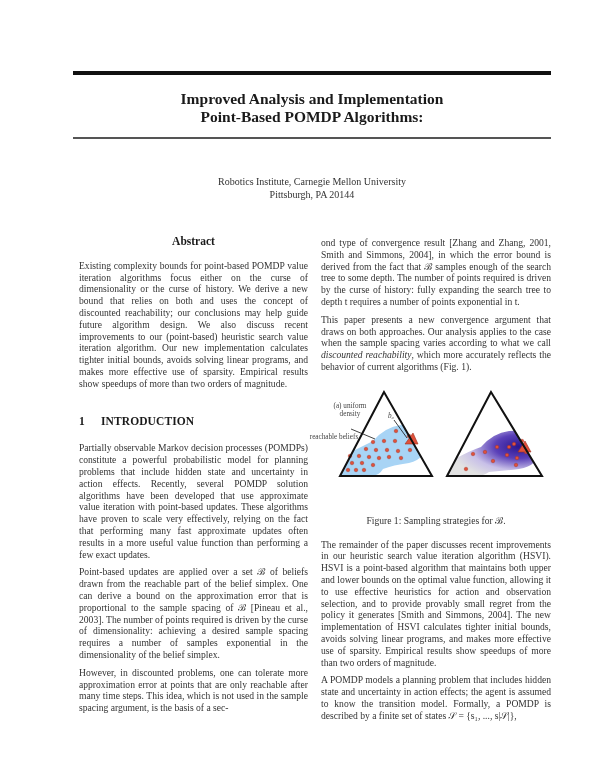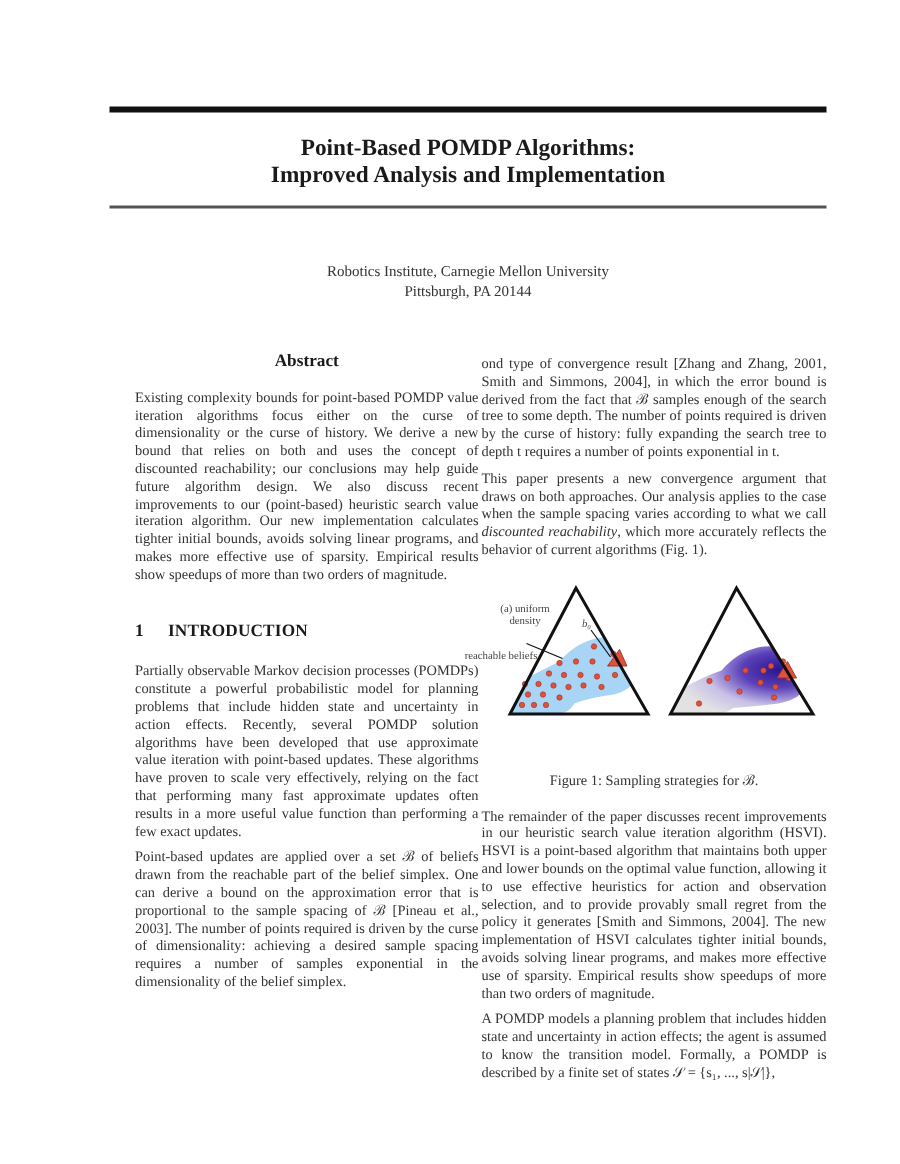--- a/index.html
+++ b/index.html
@@ -14,56 +14,57 @@
       position: absolute; left: 73px; top: 90px; width: 478px; text-align: center;
       font-weight: bold; font-size: 15.5px; line-height: 18px; color: #1a1a1a;
     }
     .authors {
       position: absolute; left: 73px; top: 176px; width: 478px; text-align: center;
       font-size: 10px; line-height: 12.5px; color: #333;
     }
     .authors .names { font-weight: bold; color: #1a1a1a; }
     .col { position: absolute; font-size: 9.6px; line-height: 11.8px; text-align: justify; color: #333; }
     .col p { margin: 0 0 6px 0; hyphens: auto; }
-    .left-col { left: 90px; top: 236px; width: 229px; }
+    .left-col { left: 79px; top: 236px; width: 229px; }
     .right-col { left: 321px; top: 237px; width: 230px; }
     .abstract-h { text-align: center; font-weight: bold; font-size: 11.5px; margin: 0 0 12px 0; color: #1a1a1a; }
     .abstract-body { margin: 0 18px 0 22px; }
     .section-h { font-weight: bold; font-size: 11.5px; margin: 26px 0 15px 0; color: #1a1a1a; letter-spacing: 0.1px; }
     .section-h .num { display: inline-block; width: 22px; }
     .figure { position: relative; height: 118px; margin: 16px 0 8px 0; }
     .figure svg { position: absolute; left: 0; top: 0; }
     .caption { text-align: center; font-size: 9.6px; margin: 0 0 12px 0; color: #333; }
     .fig-label { position: absolute; font-size: 7.2px; line-height: 8.6px; text-align: center; color: #444; }
     i, em { font-style: italic; }
   </style>
 </head>
 <body>
 
 <div class="rule-top"></div>
 <div class="title">
+  <div>Improved Analysis and Implementation</div>
   <div>Point-Based POMDP Algorithms:</div>
-  <div>Improved Analysis and Implementation</div>
 </div>
 <div class="rule-bottom"></div>
 
 <div class="authors">
   <div>Robotics Institute, Carnegie Mellon University</div>
   <div>Pittsburgh, PA 20144</div>
 </div>
 
 <div class="col left-col">
   <div class="abstract-h">Abstract</div>
   <p class="abstract-body">Existing complexity bounds for point-based POMDP value iteration algorithms focus either on the curse of dimensionality or the curse of history. We derive a new bound that relies on both and uses the concept of discounted reachability; our conclusions may help guide future algorithm design. We also discuss recent improvements to our (point-based) heuristic search value iteration algorithm. Our new implementation calculates tighter initial bounds, avoids solving linear programs, and makes more effective use of sparsity. Empirical results show speedups of more than two orders of magnitude.</p>
 
   <div class="section-h">
     <span class="num">1</span><span>INTRODUCTION</span>
   </div>
   <p>Partially observable Markov decision processes (POMDPs) constitute a powerful probabilistic model for planning problems that include hidden state and uncertainty in action effects. Recently, several POMDP solution algorithms have been developed that use approximate value iteration with point-based updates. These algorithms have proven to scale very effectively, relying on the fact that performing many fast approximate updates often results in a more useful value function than performing a few exact updates.</p>
   <p>Point-based updates are applied over a set ℬ of beliefs drawn from the reachable part of the belief simplex. One can derive a bound on the approximation error that is proportional to the sample spacing of ℬ [Pineau et al., 2003]. The number of points required is driven by the curse of dimensionality: achieving a desired sample spacing requires a number of samples exponential in the dimensionality of the belief simplex.</p>
+  <p>However, in discounted problems, one can tolerate more approximation error at points that are only reachable after many time steps. This idea, which is not used in the sample spacing argument, is the basis of a sec-</p>
 </div>
 
 <div class="col right-col">
   <p>ond type of convergence result [Zhang and Zhang, 2001, Smith and Simmons, 2004], in which the error bound is derived from the fact that ℬ samples enough of the search tree to some depth. The number of points required is driven by the curse of history: fully expanding the search tree to depth t requires a number of points exponential in t.</p>
   <p><span>This paper presents a new convergence argument that draws on both approaches. Our analysis applies to the case when the sample spacing varies according to what we call </span><em>discounted reachability</em><span>, which more accurately reflects the behavior of current algorithms (Fig. 1).</span></p>
 
   <div class="figure">
     <svg width="230" height="118" viewBox="0 0 230 118">
       <defs>
         <radialGradient id="nonuni" cx="0.78" cy="0.35" r="0.75">

